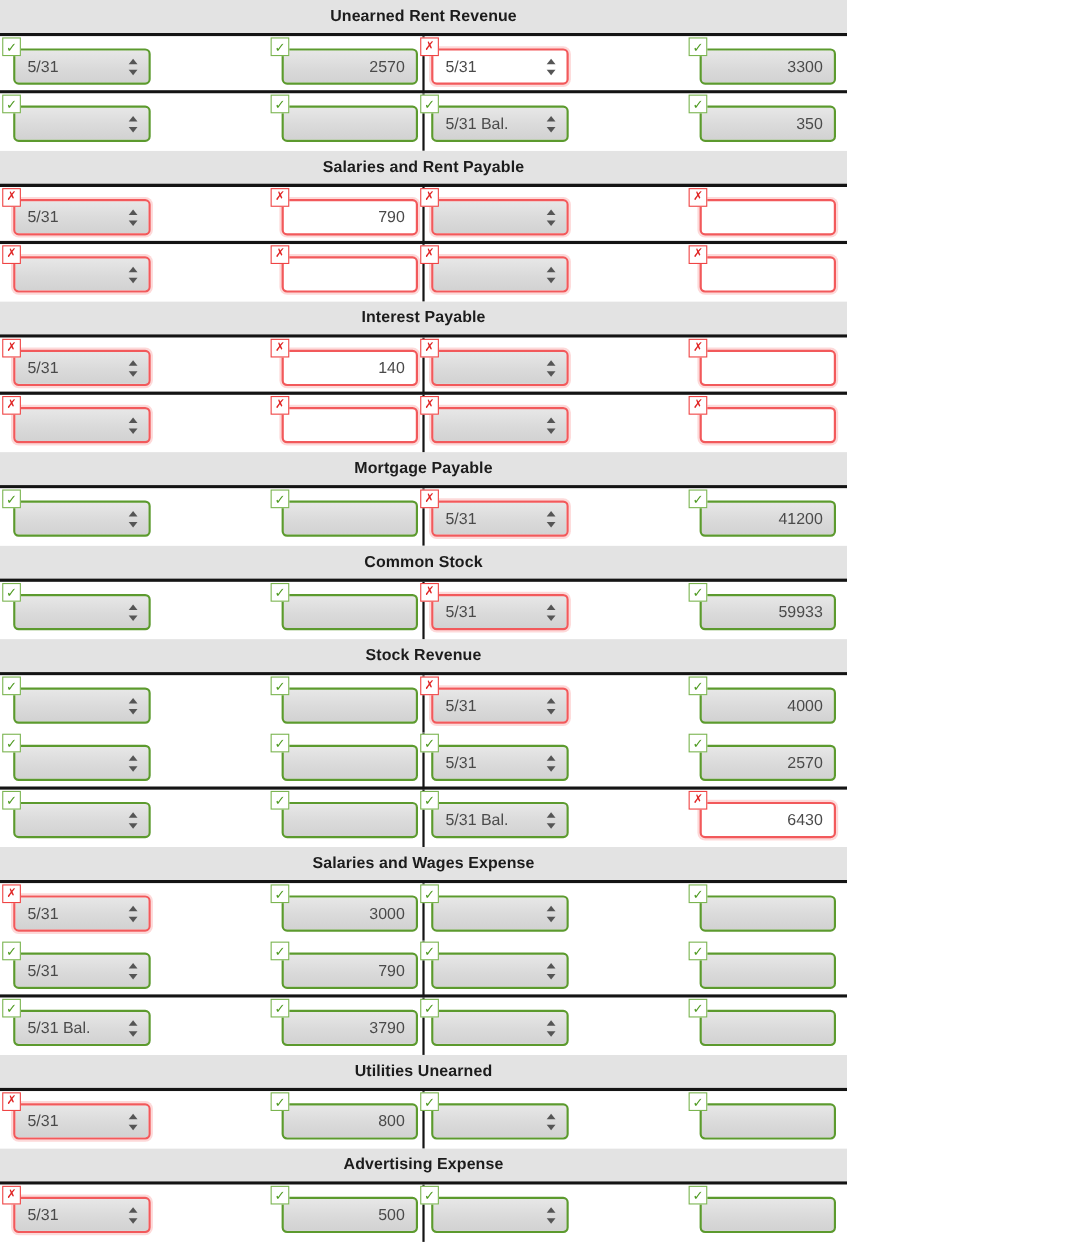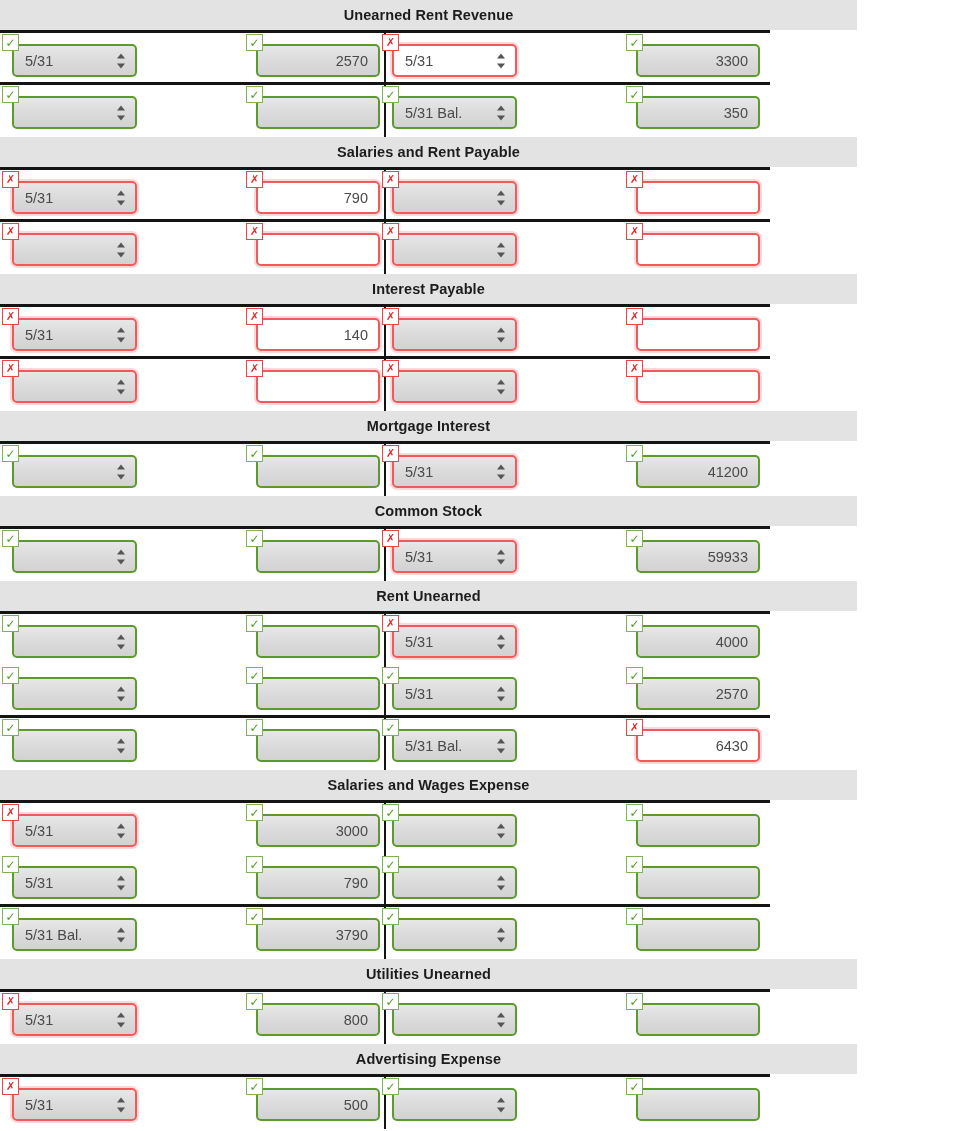--- a/index.html
+++ b/index.html
@@ -5,21 +5,21 @@
   html,body{margin:0;padding:0;background:#fff;}
   body{
     width:974px;height:1131px;overflow:hidden;
     font-family:"Liberation Sans","DejaVu Sans",sans-serif;
     -webkit-font-smoothing:antialiased;
   }
   .ledger{width:974px;position:relative;}
 
   
   .sec-head{
-    width:857px;height:30px;
+    width:770px;height:30px;
     background:#e3e3e3;
     display:flex;align-items:center;justify-content:center;
     font-size:14.5px;font-weight:bold;color:#1c1c1c;
     letter-spacing:.1px;
     box-sizing:border-box;
   }
   .sec-rule{
     width:770px;height:3px;background:#141414;
   }
 
@@ -332,21 +332,21 @@
           <div class="cell c-amt-r bad blank">
             <div class="ctl num">
               <span class="mark bad-m">✗</span>
               <span class="sel-text"></span>
             </div>
           </div>
         </div>
       </div>
     </div>
     <div class="section">
-      <div class="sec-head">Mortgage Interest</div>
+      <div class="sec-head">Mortgage Payable</div>
       <div class="sec-rule"></div>
       <div class="rows">
         <div class="row">
           <div class="vdiv"></div>
           <div class="cell c-date-l ok">
             <div class="ctl sel">
               <span class="mark ok-m">✓</span>
               <span class="sel-text"></span>
               <span class="spin">
                 <i class="up"></i>
@@ -414,21 +414,21 @@
           <div class="cell c-amt-r ok">
             <div class="ctl num">
               <span class="mark ok-m">✓</span>
               <span class="sel-text">59933</span>
             </div>
           </div>
         </div>
       </div>
     </div>
     <div class="section">
-      <div class="sec-head">Rent Unearned</div>
+      <div class="sec-head">Stock Revenue</div>
       <div class="sec-rule"></div>
       <div class="rows">
         <div class="row">
           <div class="vdiv"></div>
           <div class="cell c-date-l ok">
             <div class="ctl sel">
               <span class="mark ok-m">✓</span>
               <span class="sel-text"></span>
               <span class="spin">
                 <i class="up"></i>

